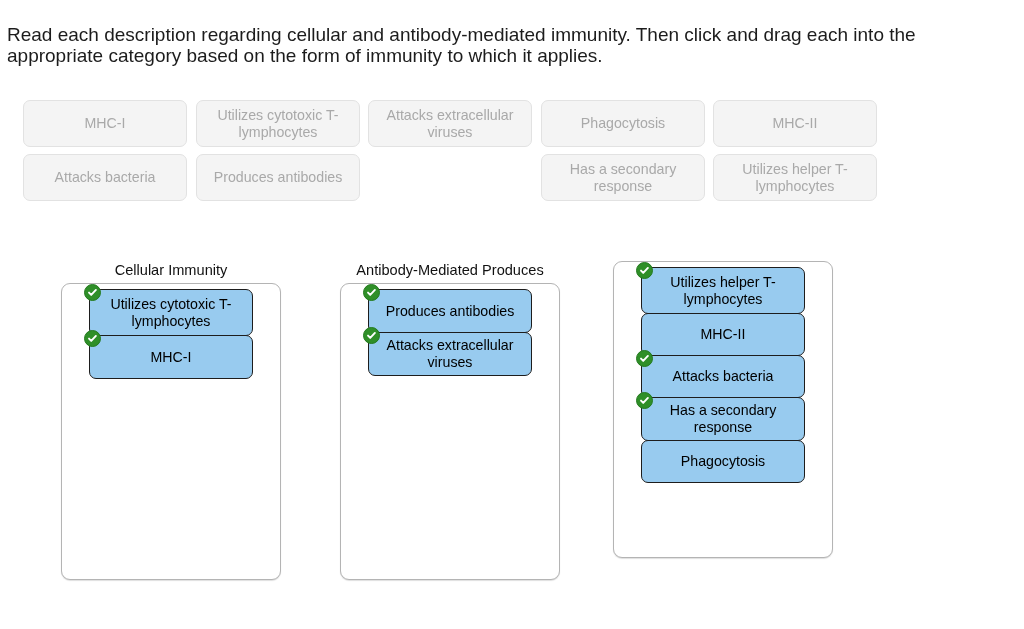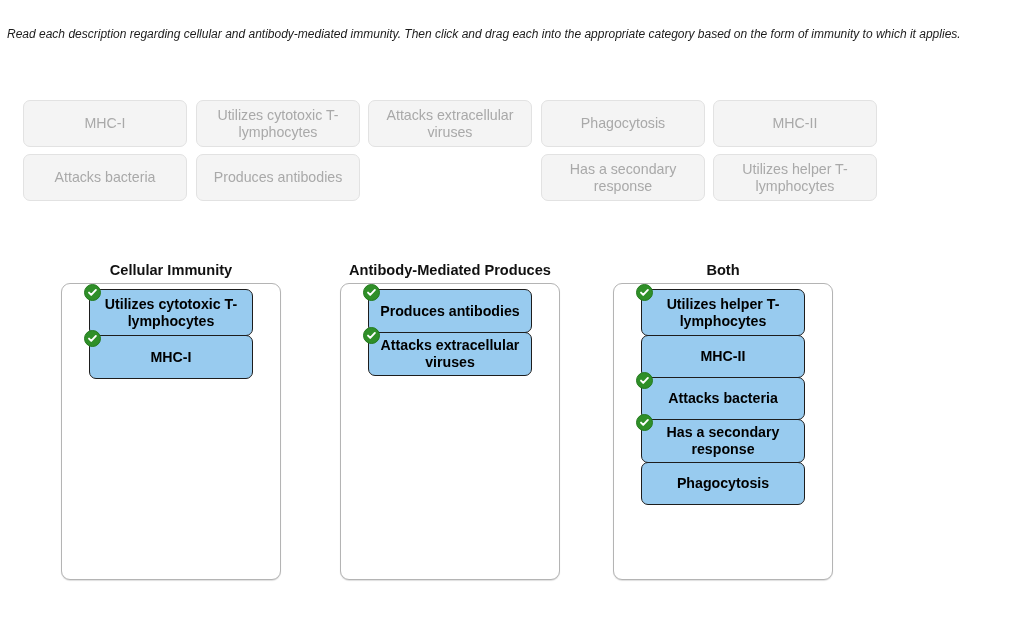--- a/index.html
+++ b/index.html
@@ -17,24 +17,23 @@
     overflow: hidden;
     position: relative;
   }
 
   
   #instructions {
     position: absolute;
     left: 7px;
     top: 24px;
     width: 1010px;
-    font-size: 12px;
+    font-size: 19px;
     line-height: 21px;
     color: #1c1c1c;
-    font-style: italic;
   }
 
   
   #tile-bank {
     position: absolute;
     left: 23px;
     top: 100px;
     width: 880px;
     height: 104px;
   }
@@ -55,21 +54,20 @@
     user-select: none;
   }
 
   
   #categories {
     position: absolute;
     left: 0;
     top: 261px;
     width: 1024px;
     height: 325px;
-    font-weight: bold;
   }
   .category {
     position: absolute;
     top: 0;
     width: 220px;
   }
   .category-title {
     text-align: center;
     font-size: 14.6px;
     line-height: 18px;
@@ -184,21 +182,20 @@
               <svg width="11" height="11" viewBox="0 0 12 12" aria-hidden="true">
                 <path d="M2.2 6.1 L4.6 8.6 L9.7 3.2" fill="none" stroke="#ffffff" stroke-width="2.1" stroke-linecap="round" stroke-linejoin="round"></path>
               </svg>
             </span>
             <span class="card-label">Attacks extracellular viruses</span>
           </div>
         </div>
       </div>
     </div>
     <div class="category" style="left: 613px;">
-      <div class="category-title">Both</div>
       <div class="dropzone">
         <div class="card-stack">
           <div class="card" style="height: 47px;">
             <span class="check-badge">
               <svg width="11" height="11" viewBox="0 0 12 12" aria-hidden="true">
                 <path d="M2.2 6.1 L4.6 8.6 L9.7 3.2" fill="none" stroke="#ffffff" stroke-width="2.1" stroke-linecap="round" stroke-linejoin="round"></path>
               </svg>
             </span>
             <span class="card-label">Utilizes helper T-lymphocytes</span>
           </div>

